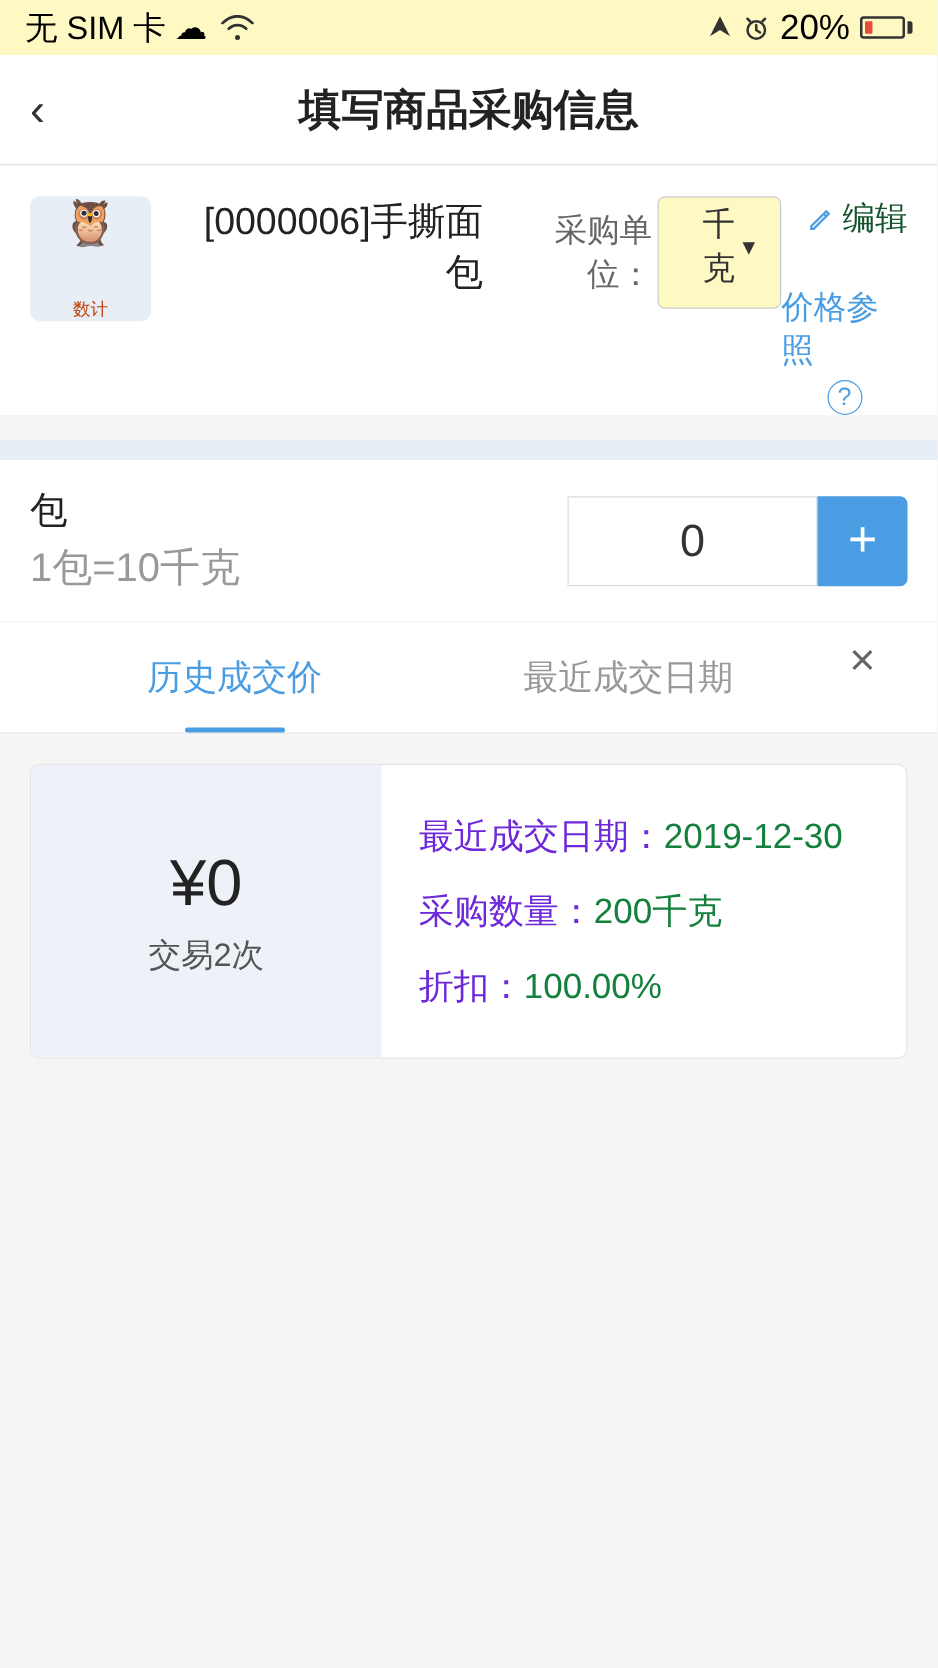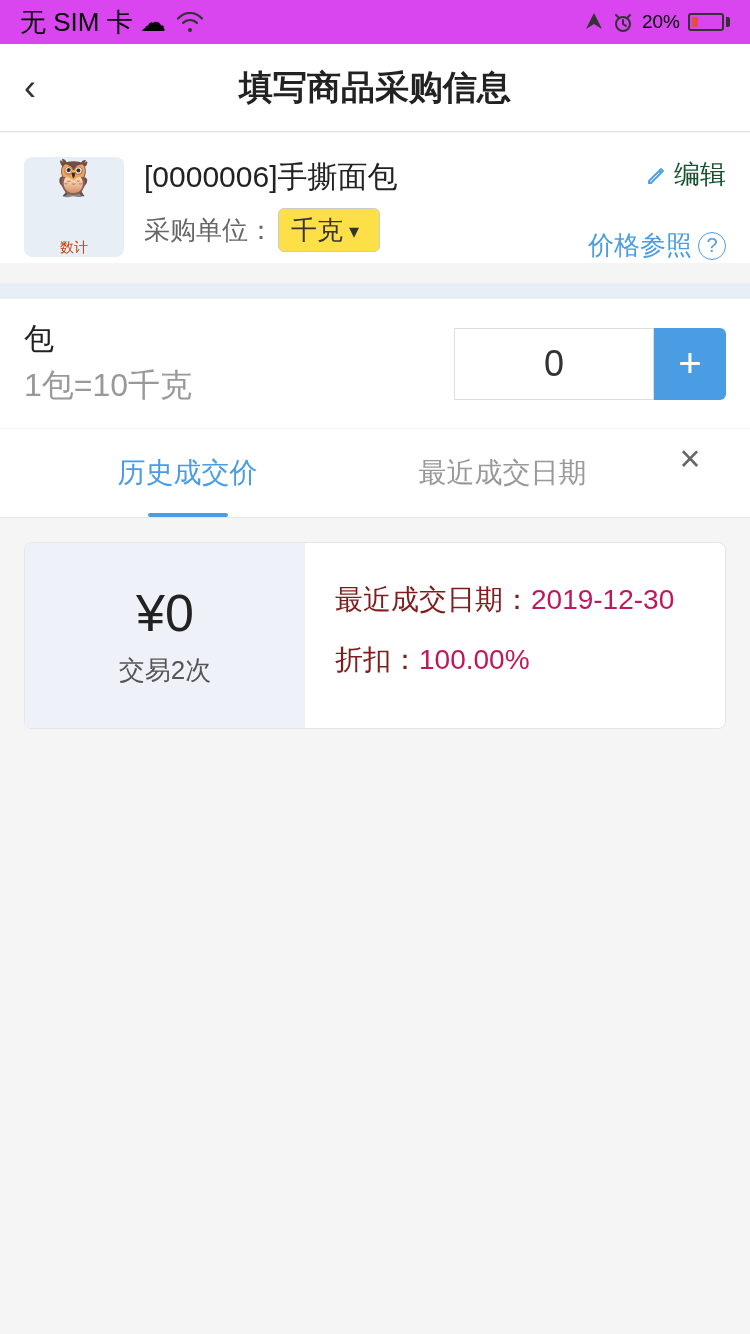--- a/index.html
+++ b/index.html
@@ -9,21 +9,21 @@
       min-height: 1334px;
       font-family: -apple-system, "PingFang SC", "Helvetica Neue", Arial, sans-serif;
       background: #f5f5f5;
       overflow-x: hidden;
     }
 
     
     .status-bar {
       width: 750px;
       height: 44px;
-      background: #d946ef;
+      background: #fef9c3;
       display: flex;
       justify-content: space-between;
       padding: 0 20px;
       font-size: 28px;
       font-weight: 500;
       gap: 33px;
     }
     .status-left {
       display: flex;
       align-items: center;
@@ -32,21 +32,21 @@
     }
     .status-center {
       font-size: 28px;
       font-weight: 500;
       letter-spacing: 1px;
     }
     .status-right {
       display: flex;
       align-items: center;
       gap: 8px;
-      font-size: 19px;
+      font-size: 28px;
     }
     .battery-icon {
       display: inline-flex;
       align-items: center;
       gap: 2px;
     }
     .battery-body {
       width: 36px;
       height: 18px;
       border: 2px solid #333;
@@ -132,44 +132,44 @@
       font-size: 36px;
       color: #8899aa;
     }
     .product-thumb-text {
       font-size: 14px;
       color: #c2410c;
       margin-top: 36px;
     }
     .product-info {
       display: flex;
-      flex-direction: column;
       gap: 10px;
+      text-align: right;
     }
     .product-name {
       font-size: 30px;
       color: #222;
       font-weight: 500;
     }
     .product-unit-row {
       display: flex;
       align-items: center;
       gap: 4px;
     }
     .product-unit-label {
       font-size: 26px;
       color: #666;
     }
     .product-unit-select {
       border: 1px solid #ccc;
       border-radius: 6px;
-      padding: 4px 20px 3px 12px;
-      font-size: 26px;
-      color: #333;
-      background: #fde047;
+      padding: 4px 20px 14px 12px;
+      font-size: 26px;
+      color: #333;
+      background: #fef9c3;
       position: relative;
       display: flex;
       align-items: center;
       gap: 6px;
     }
     .product-unit-select-text {
       font-size: 26px;
       color: #333;
     }
     .product-unit-arrow {
@@ -183,20 +183,21 @@
       align-items: center;
       gap: 6px;
       white-space: nowrap;
     }
     .product-price-ref {
       font-size: 26px;
       color: #4a9de2;
       display: flex;
       align-items: center;
       gap: 6px;
+      flex-direction: column;
     }
     .product-right {
       display: flex;
       flex-direction: column;
       align-items: flex-end;
       gap: 36px;
     }
 
     
     .divider-thick {
@@ -343,25 +344,25 @@
       display: flex;
       flex-direction: column;
       gap: 18px;
     }
     .price-detail-row {
       font-size: 28px;
       color: #333;
       line-height: 1.5;
     }
     .price-detail-label {
-      color: #7f1d1d;
+      color: #6d28d9;
       margin-top: 16px;
     }
     .price-detail-value {
-      color: #be185d;
+      color: #15803d;
       text-align: center;
     }
 
     
     .content-area {
       background: #f5f5f5;
       min-height: 600px;
     }
 
     
@@ -474,18 +475,21 @@
         <div class="price-amount">
           <span>¥</span><span>0</span>
         </div>
         <div class="price-transactions">交易2次</div>
       </div>
       <div class="price-card-right">
         <div class="price-detail-row">
           <span class="price-detail-label">最近成交日期：</span><span class="price-detail-value">2019-12-30</span>
         </div>
         <div class="price-detail-row">
+          <span class="price-detail-label">采购数量：</span><span class="price-detail-value">200千克</span>
+        </div>
+        <div class="price-detail-row">
           <span class="price-detail-label">折扣：</span><span class="price-detail-value">100.00%</span>
         </div>
       </div>
     </div>
   </div>
 </div>
 
 </body></html>

